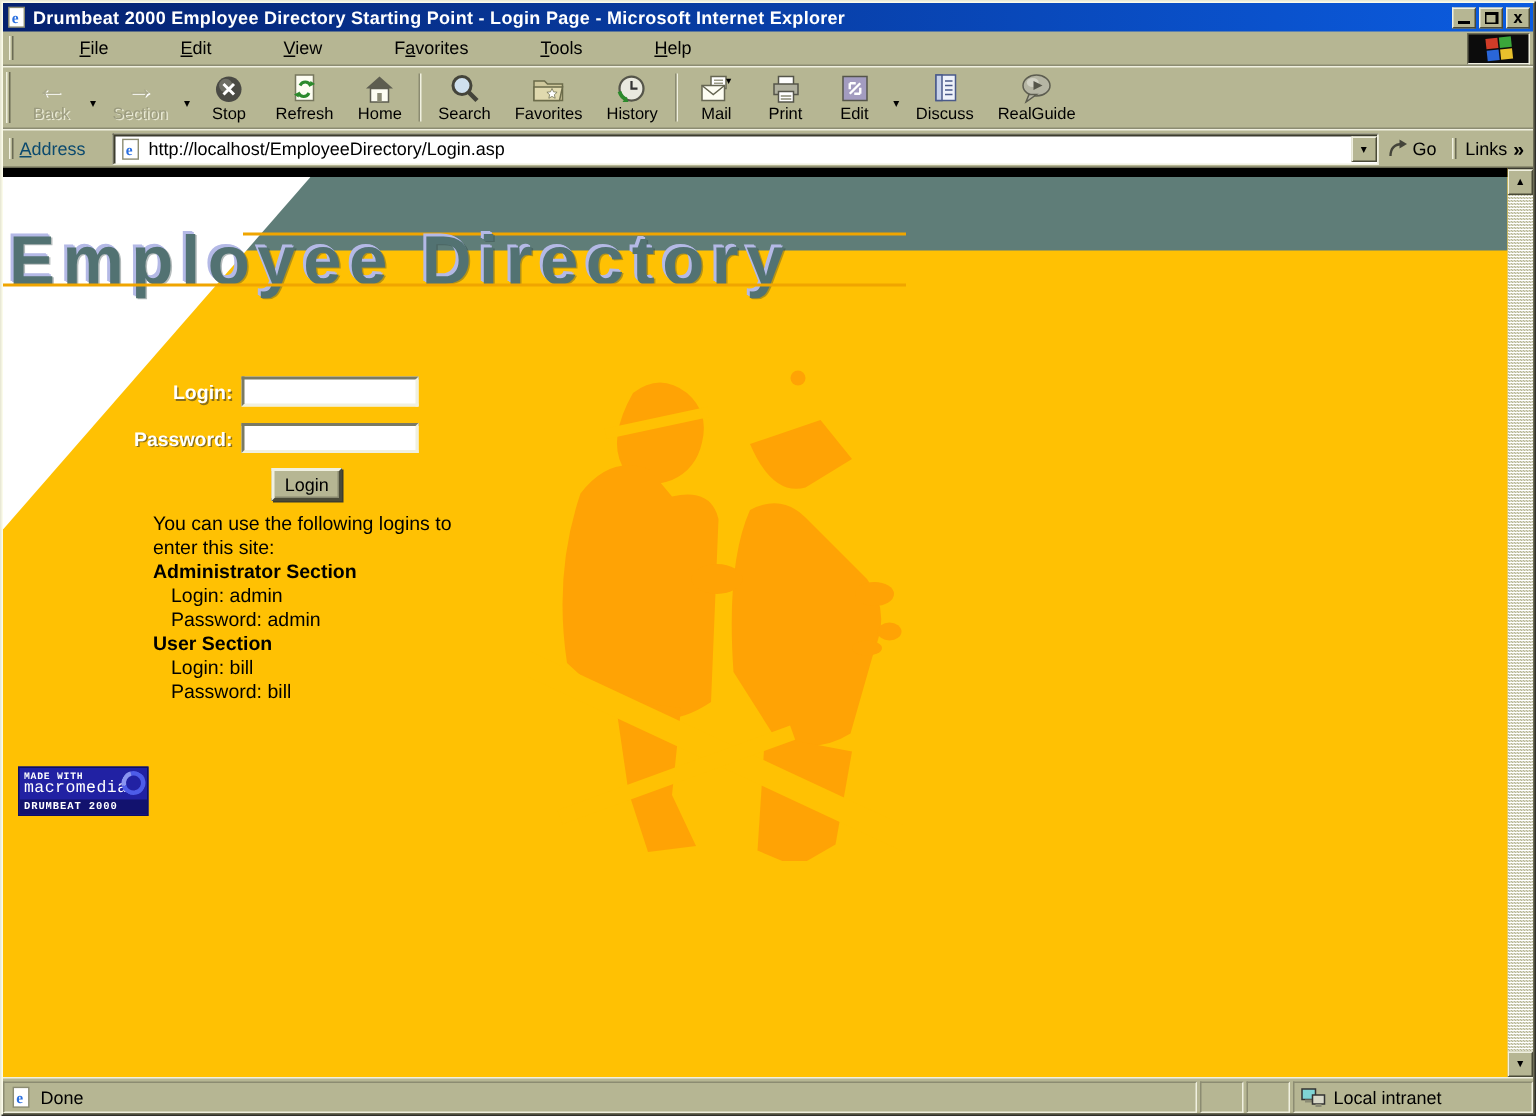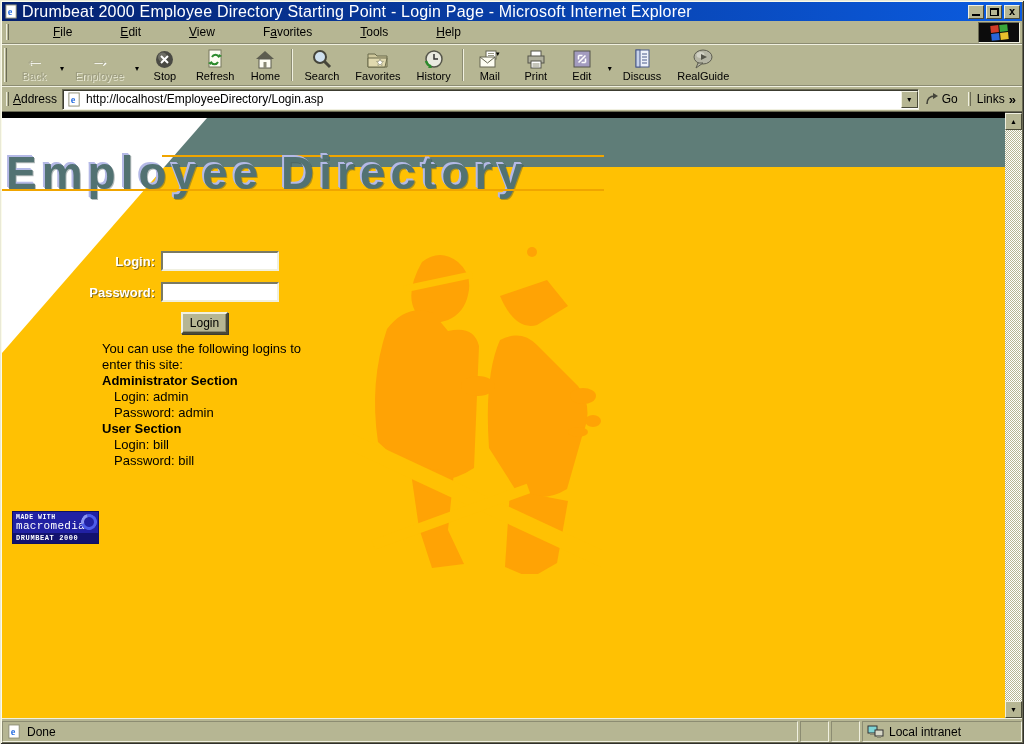--- a/index.html
+++ b/index.html
@@ -16,21 +16,21 @@
   }
 
   
   .titlebar {
     height:19px; flex:0 0 19px;
     background:linear-gradient(90deg, var(--title_from,#05216e), var(--title_to,#0b5ce0));
     display:flex; align-items:center; padding:0 2px; color:#fff;
   }
   .titlebar .app-icon { width:15px; height:15px; margin-right:3px; flex:0 0 15px; }
   .titlebar .title-text {
-    flex:1; font-size:16px; font-weight:normal; white-space:nowrap; overflow:hidden;
+    flex:1; font-size:12px; font-weight:bold; white-space:nowrap; overflow:hidden;
     letter-spacing:0.2px;
   }
   .winbtns { display:flex; gap:2px; }
   .winbtn {
     width:16px; height:14px; background:var(--face,#b6b693);
     border:1px solid; border-color:#f0f0e0 #4a4a38 #4a4a38 #f0f0e0;
     display:flex; align-items:center; justify-content:center;
     font-size:9px; font-weight:bold; color:#000; line-height:1;
   }
   .glyph-min { width:8px; height:2px; background:#000; margin-top:7px; }
@@ -75,21 +75,21 @@
           font-size:8px; color:#000; padding-top:6px; }
   .tsep { width:2px; margin:3px 3px; border-left:1px solid #8c8c72; border-right:1px solid #f0f0e0; }
   .arrow-dis { font-size:20px; font-weight:bold; color:#a9a98c; text-shadow:1px 1px 0 #fff; line-height:1; }
 
   
   .addressbar {
     height:26px; flex:0 0 26px; display:flex; align-items:center;
     border-top:1px solid #f0f0e0; border-bottom:1px solid #6b6b55; padding:2px 2px;
     font-size:12px;
   }
-  .addr-label { margin-right:5px; color:#000000; }
+  .addr-label { margin-right:18px; color:#0c4a6e; }
   .addr-label u { text-decoration:underline; }
   .addr-field {
     flex:1; height:21px; background:#fff; display:flex; align-items:center;
     border:1px solid; border-color:#6b6b55 #f0f0e0 #f0f0e0 #6b6b55;
     box-shadow: inset 1px 1px 0 #3c3c30;
     padding-left:2px;
   }
   .addr-field .page-icon { width:15px; height:15px; margin:0 4px 0 2px; flex:0 0 15px; }
   .addr-input { flex:1; border:none; outline:none; font-size:12px; font-family:"Liberation Sans",sans-serif; color:#000; background:transparent; }
   .addr-drop {
@@ -235,21 +235,21 @@
           <span class="arrow-dis">←</span>
         </div>
       <div class="tlabel">Back</div>
     </div>
     <div class="drop">▾</div>
 
     <div class="tbtn disabled">
       <div class="ticon">
           <span class="arrow-dis">→</span>
         </div>
-      <div class="tlabel">Employee</div>
+      <div class="tlabel">Section</div>
     </div>
     <div class="drop">▾</div>
 
     <div class="tbtn">
       <div class="ticon">
         <svg width="19" height="19" viewBox="0 0 19 19">
           <circle cx="9.5" cy="9.5" r="8.5" fill="#4a4a44"></circle>
           <circle cx="7.5" cy="7" r="4.5" fill="#7d7d74" opacity="0.7"></circle>
           <path d="M6 6 L13 13 M13 6 L6 13" stroke="#fff" stroke-width="2"></path>
         </svg>

